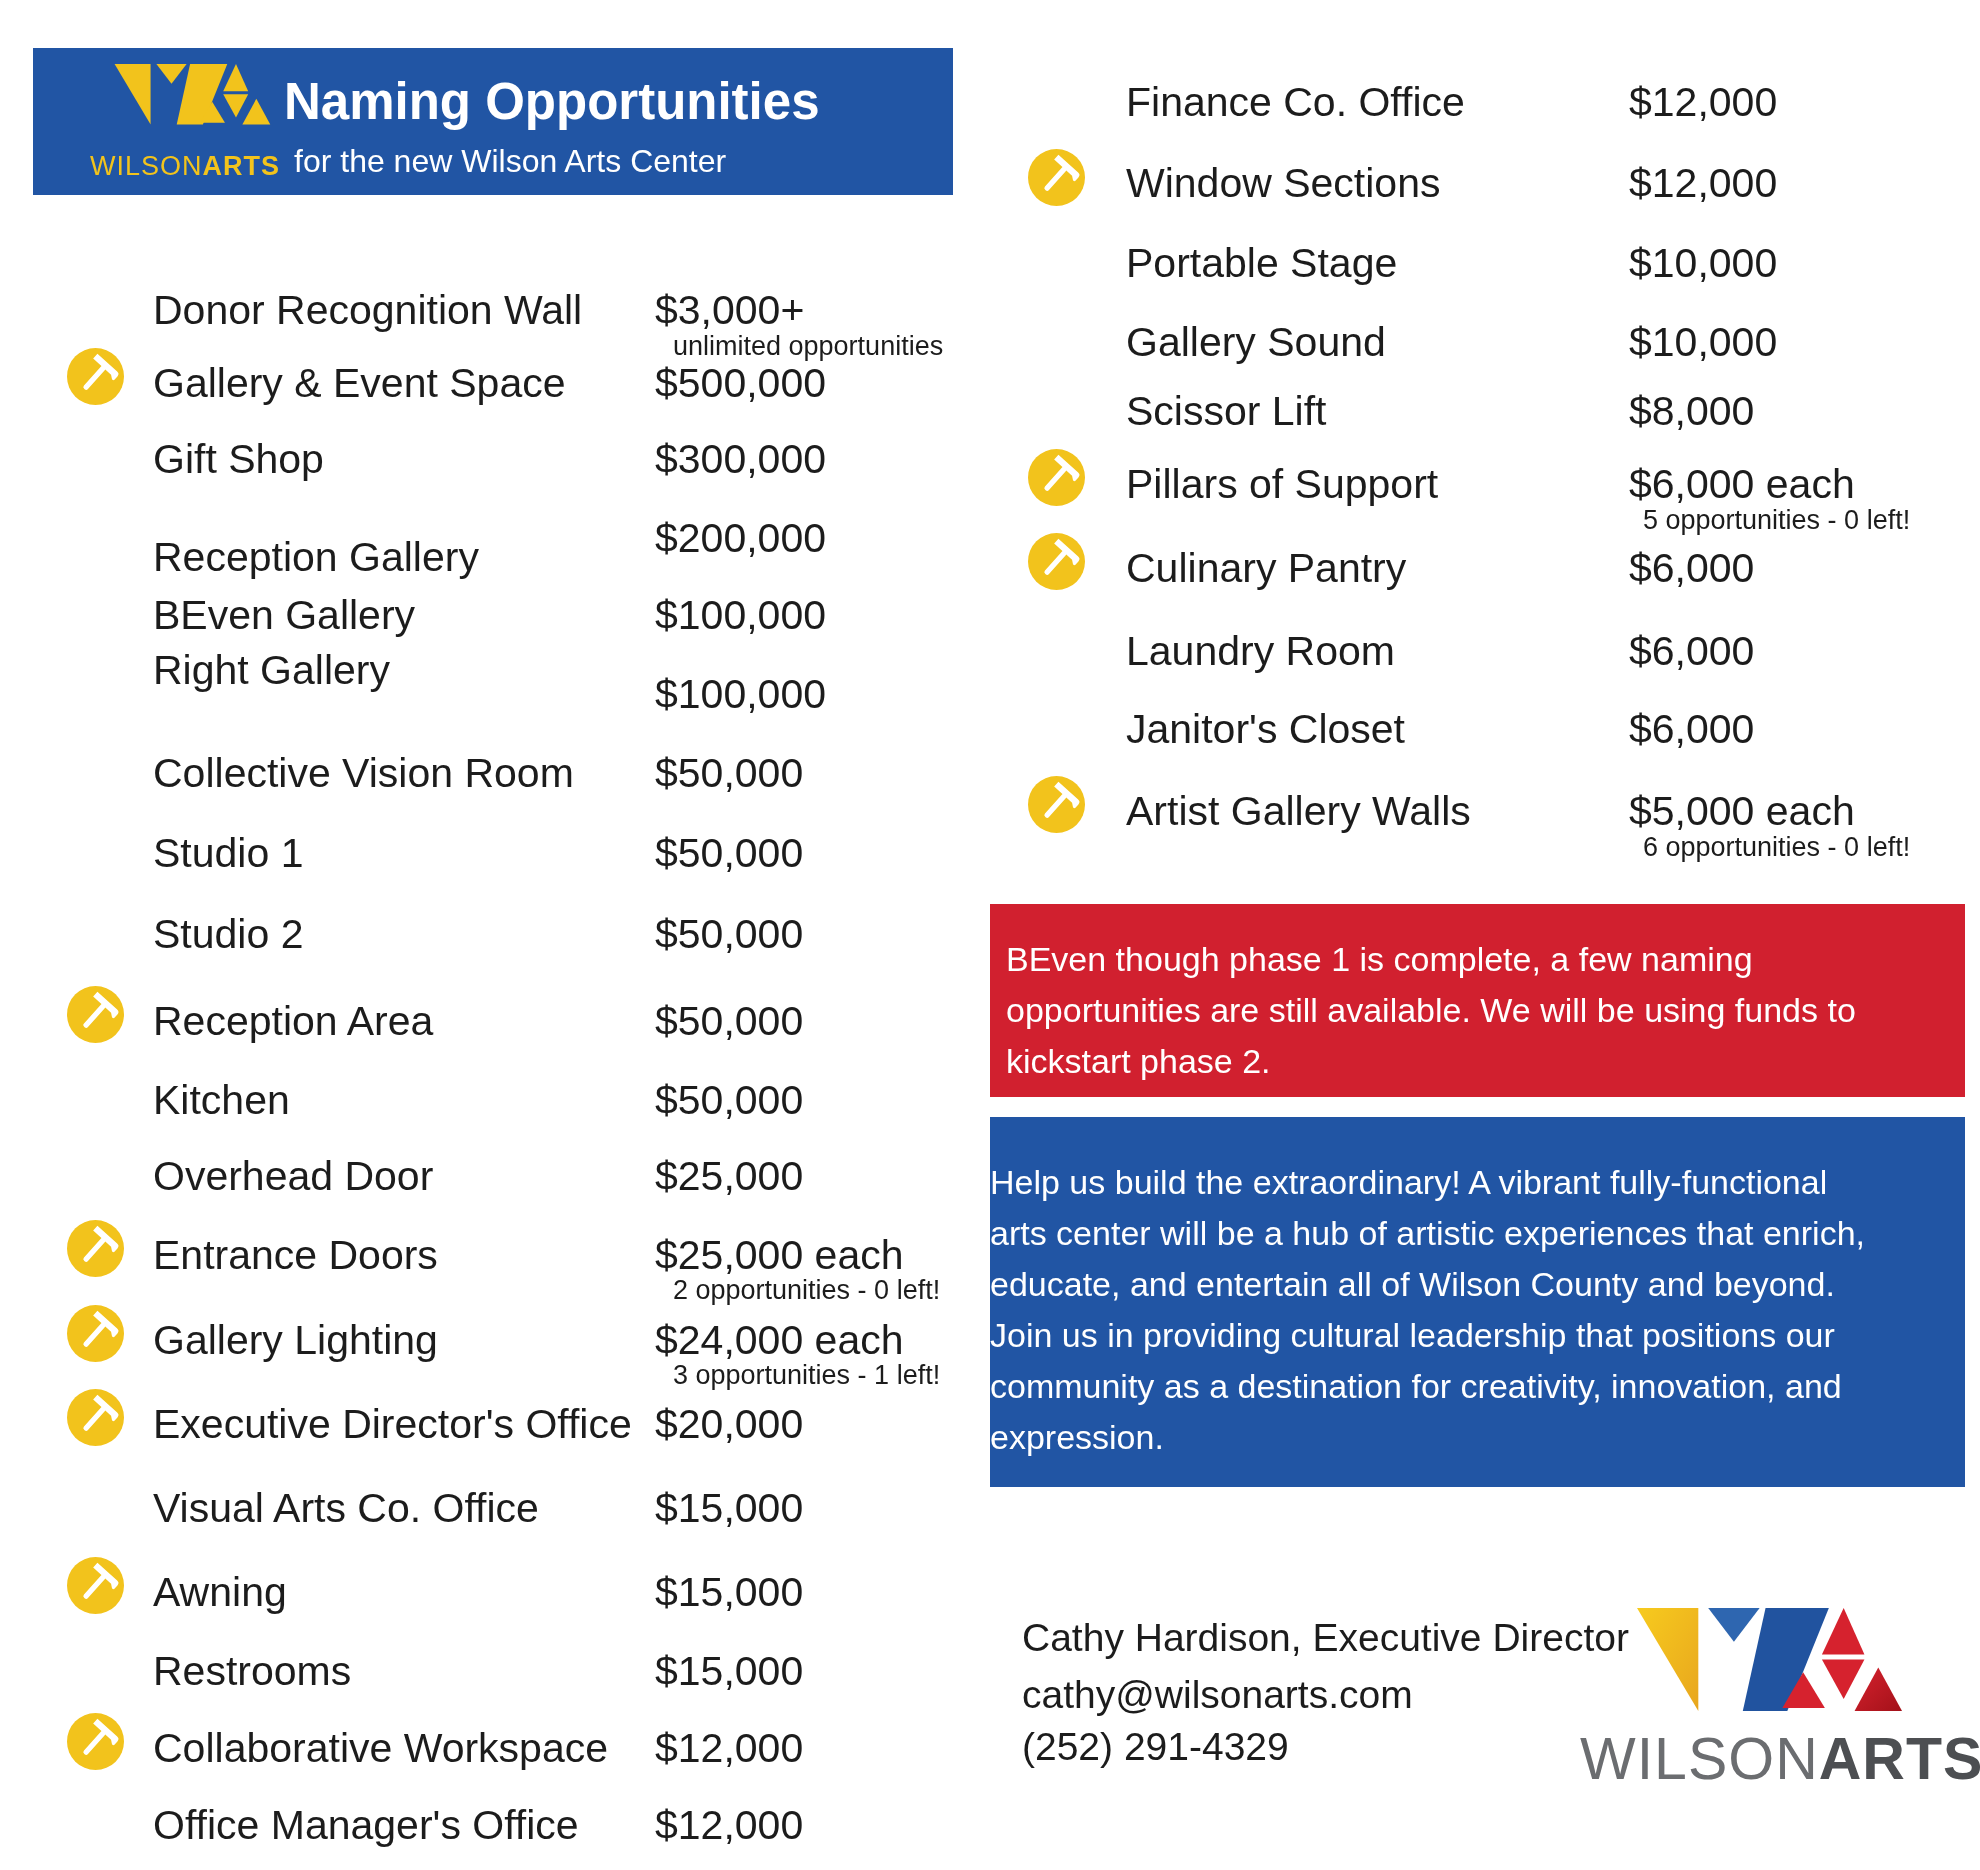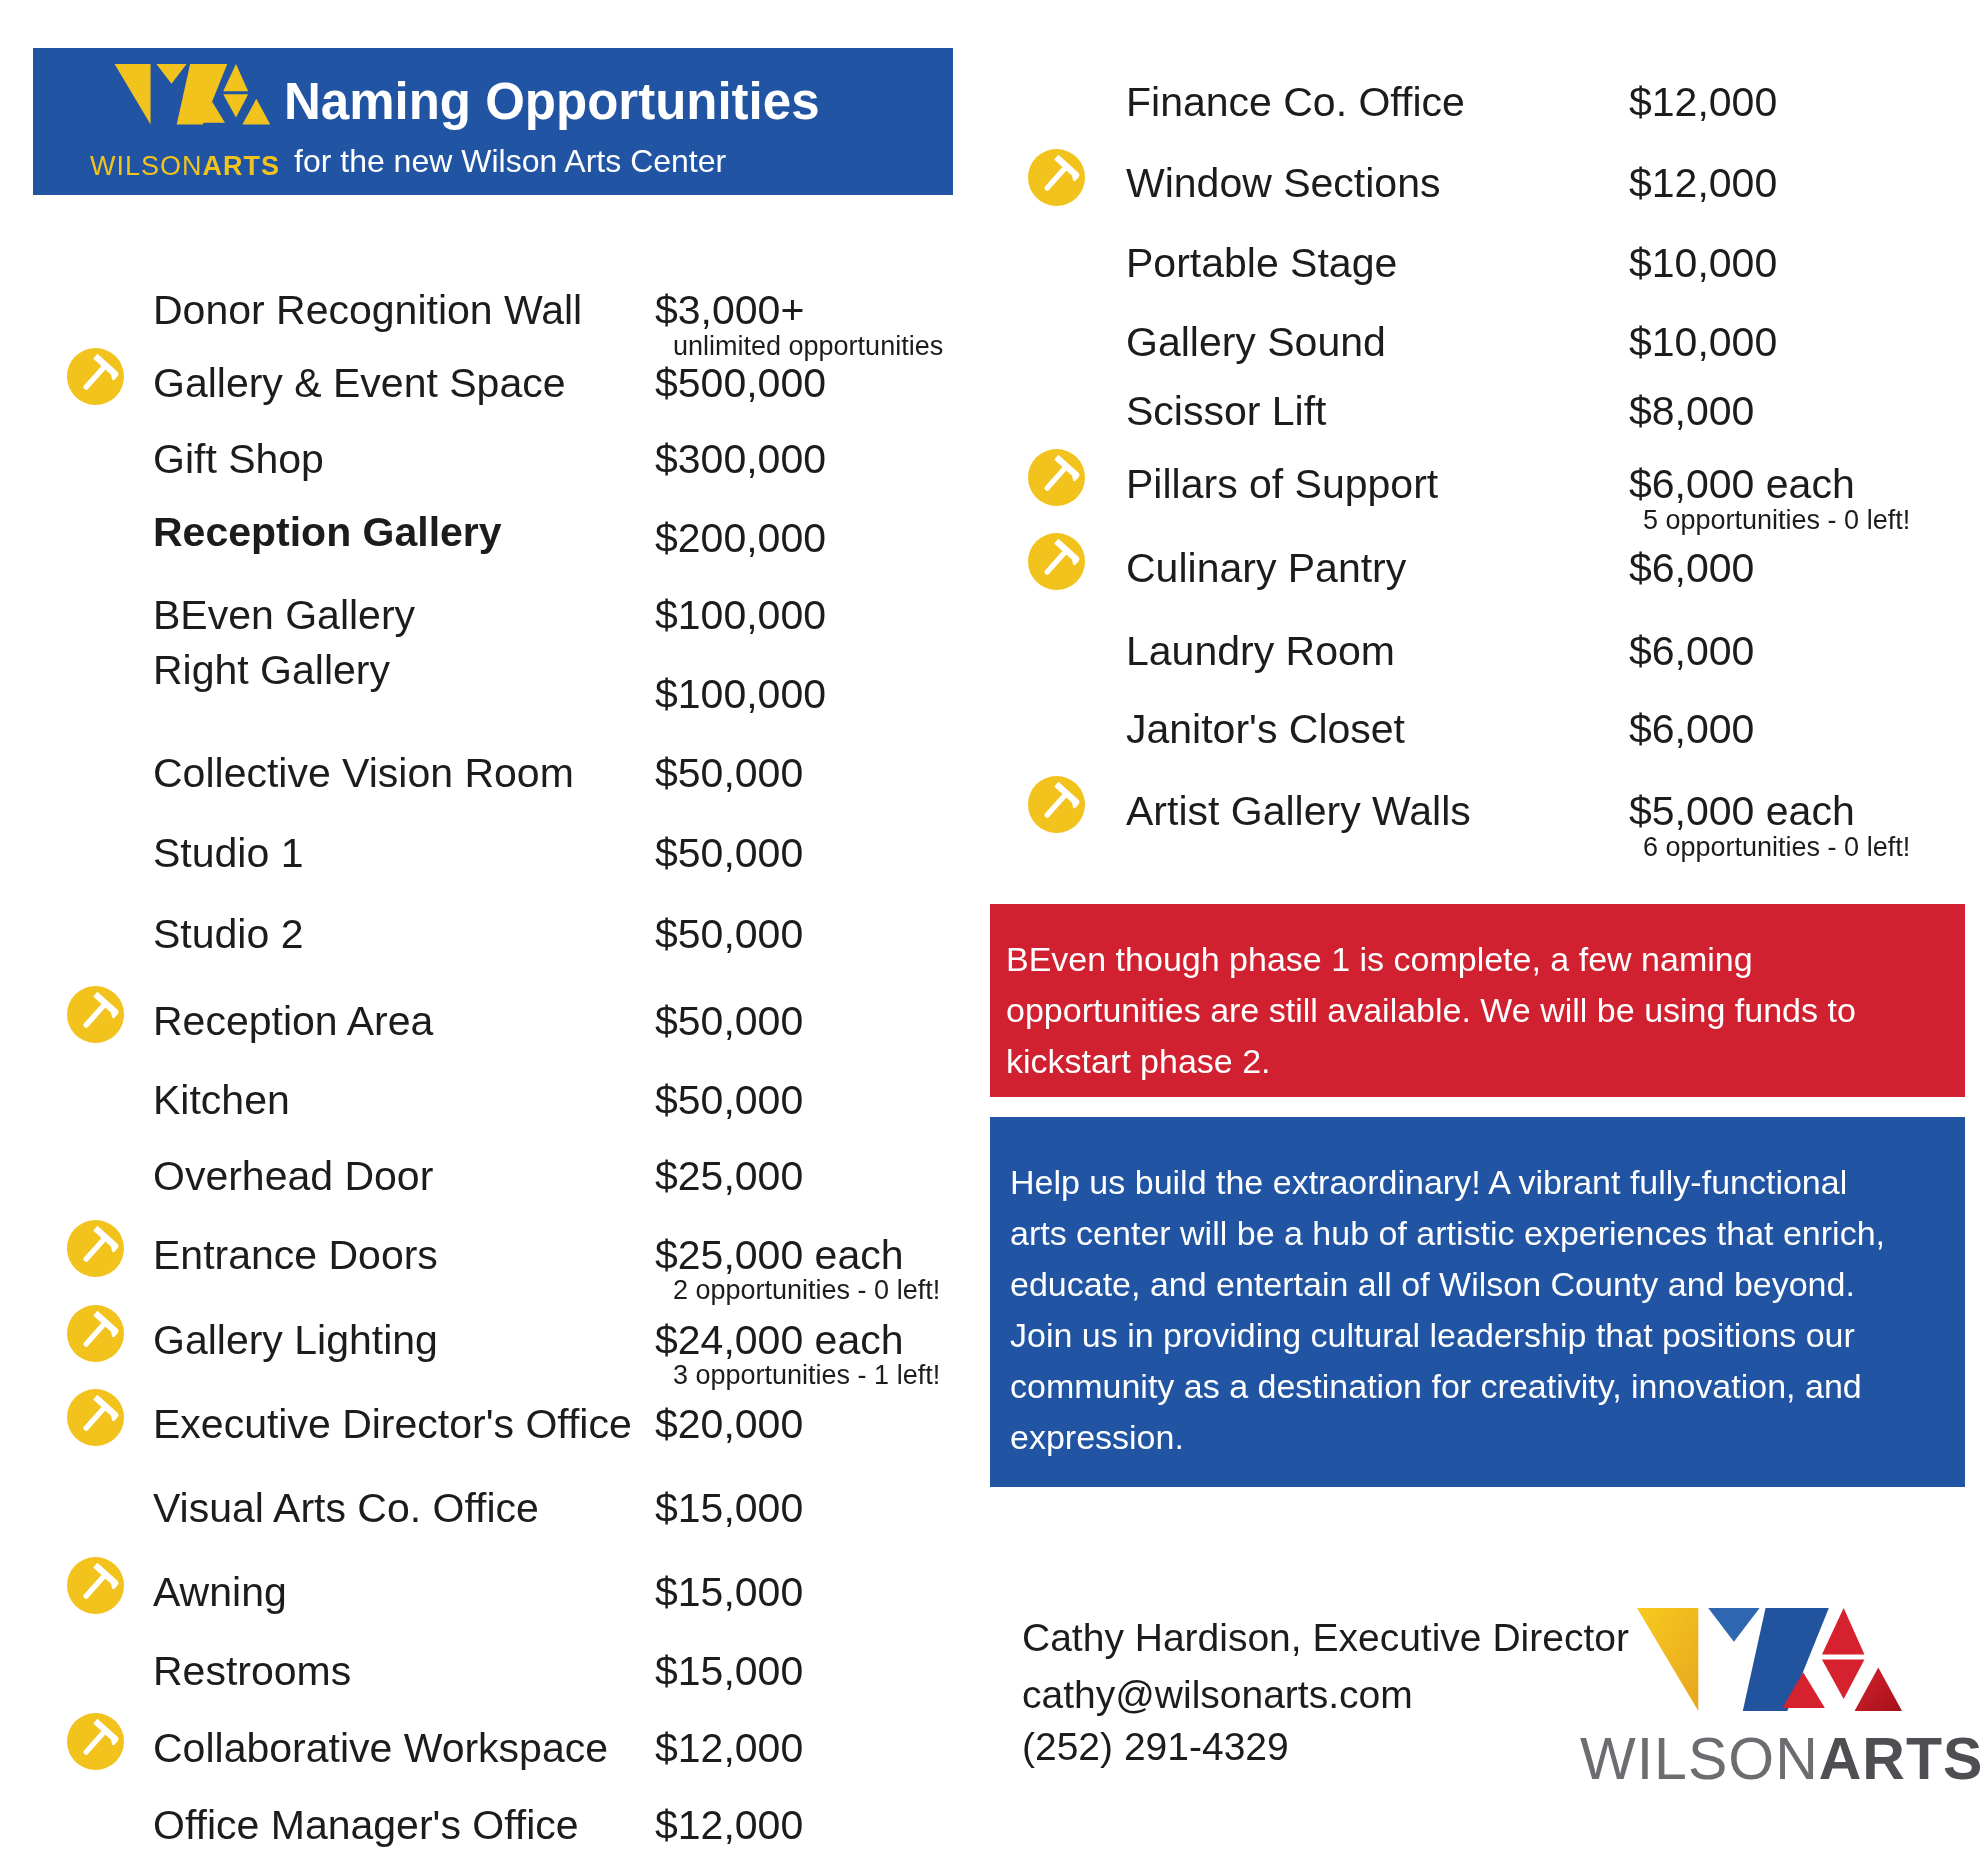--- a/index.html
+++ b/index.html
@@ -15,21 +15,21 @@
   .header-title{position:absolute;left:251px;top:24px;font-size:51px;font-weight:700;color:#ffffff;white-space:nowrap;}
   .header-subtitle{position:absolute;left:261px;top:95px;font-size:32px;color:#ffffff;white-space:nowrap;}
   
   .col{position:absolute;inset:0;}
   .row-label{position:absolute;font-size:41px;white-space:nowrap;}
   .row-price{position:absolute;font-size:41px;white-space:nowrap;}
   .row-note{position:absolute;font-size:27px;white-space:nowrap;}
   .hammer-wrap{position:absolute;width:57px;height:57px;}
   
   .red-box{position:absolute;left:990px;top:904px;width:975px;height:193px;box-sizing:border-box;padding:30px 30px 0 16px;}
-  .blue-box{position:absolute;left:990px;top:1117px;width:975px;height:370px;box-sizing:border-box;padding:40px 30px 0 20px;}
+  .blue-box{position:absolute;left:990px;top:1117px;width:975px;height:370px;box-sizing:border-box;padding:40px 30px 0 0;}
   .box-text{margin:0;color:#ffffff;font-size:34px;line-height:51px;white-space:pre-line;}
   
   .contact-line{position:absolute;left:1022px;font-size:40px;white-space:nowrap;}
   .contact-intro{top:1537px;}
   .contact-name{top:1616px;font-size:39px;}
   .contact-email{top:1673px;font-size:39px;}
   .contact-phone{top:1725px;font-size:39px;}
   
   .footer-logo-mark{position:absolute;left:1637px;top:1608px;width:267px;height:104px;}
   .footer-logo-text{position:absolute;left:1580px;top:1725px;font-size:59px;letter-spacing:1px;color:#6B6D70;white-space:nowrap;}
@@ -63,21 +63,21 @@
           <circle cx="29" cy="29" r="29" fill="#F2C31C"></circle>
           <g transform="rotate(42 29 29)" fill="#ffffff">
             <rect x="26.4" y="15" width="5.4" height="31" rx="2.4"></rect>
             <path d="M15 10.5 h27 a3.5 3.5 0 0 1 3.5 3.5 v4.5 a1.5 1.5 0 0 1 -2.6 1 l-3.4 -2.5 h-24.5 z"></path>
           </g>
         </svg></div>
       <div class="row-label" style="left: 153px; top: 360px;">Gallery &amp; Event Space</div>
       <div class="row-price" style="left: 655px; top: 360px;">$500,000</div>
       <div class="row-label" style="left: 153px; top: 436px;">Gift Shop</div>
       <div class="row-price" style="left: 655px; top: 436px;">$300,000</div>
-      <div class="row-label" style="left: 153px; top: 509px; font-weight: bold;">Reception Gallery</div>
+      <div class="row-label" style="left: 153px; top: 534px;">Reception Gallery</div>
       <div class="row-price" style="left: 655px; top: 515px;">$200,000</div>
       <div class="row-label" style="left: 153px; top: 592px;">BEven Gallery</div>
       <div class="row-price" style="left: 655px; top: 592px;">$100,000</div>
       <div class="row-label" style="left: 153px; top: 647px;">Right Gallery</div>
       <div class="row-price" style="left: 655px; top: 671px;">$100,000</div>
       <div class="row-label" style="left: 153px; top: 750px;">Collective Vision Room</div>
       <div class="row-price" style="left: 655px; top: 750px;">$50,000</div>
       <div class="row-label" style="left: 153px; top: 830px;">Studio 1</div>
       <div class="row-price" style="left: 655px; top: 830px;">$50,000</div>
       <div class="row-label" style="left: 153px; top: 911px;">Studio 2</div>

